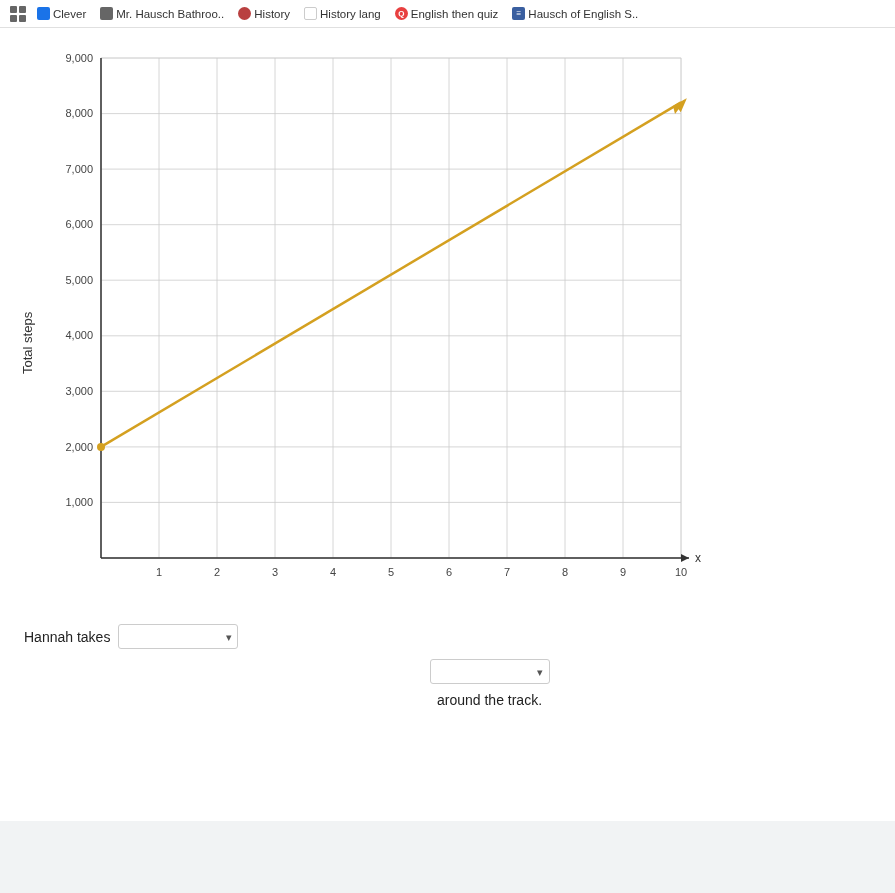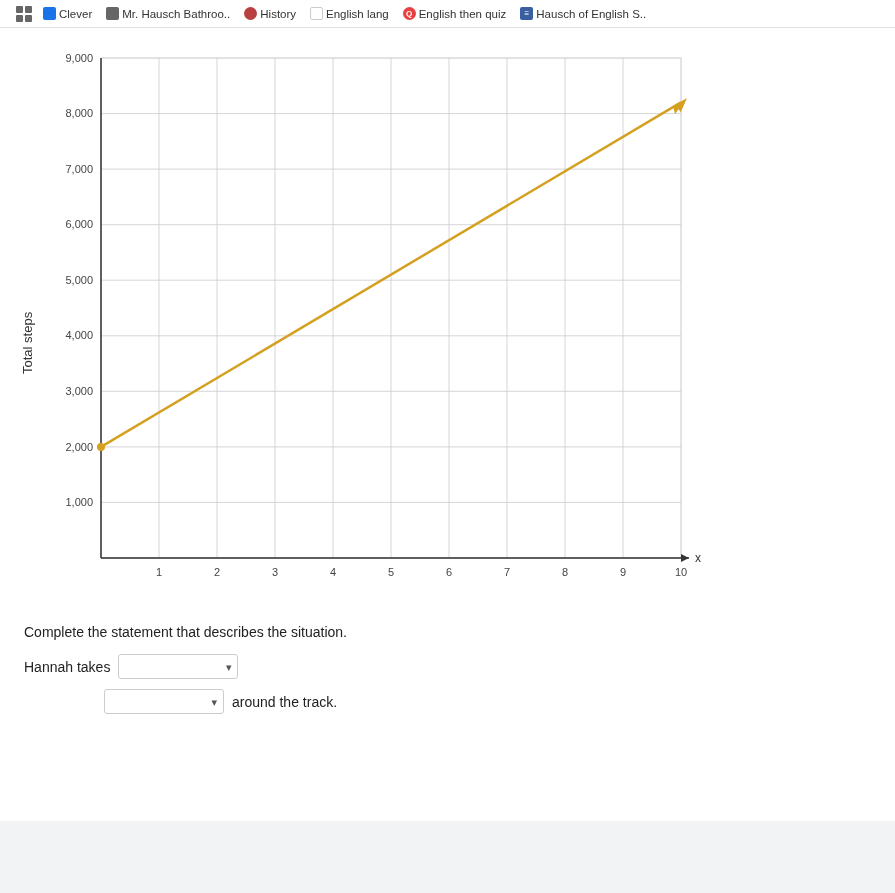--- a/index.html
+++ b/index.html
@@ -11,21 +11,21 @@
       min-height: 893px;
       overflow: hidden;
     }
 
     
     .bookmarks-bar {
       background: white;
       height: 28px;
       display: flex;
       align-items: center;
-      padding: 0 16px;
+      padding: 0 10px;
       gap: 4px;
       border-bottom: 1px solid #e0e0e0;
       font-size: 11.5px;
     }
     .bookmark-item {
       display: flex;
       align-items: center;
       gap: 3px;
       padding: 2px 5px;
       border-radius: 3px;
@@ -134,20 +134,21 @@
       content: '▾';
       position: absolute;
       right: 6px;
       top: 50%;
       transform: translateY(-50%);
       font-size: 11px;
       color: #555;
     }
     .indent-row {
       padding-left: 80px;
+      flex-direction: column;
     }
   </style>
 </head>
 <body>
 
 <div class="bookmarks-bar">
   <div class="apps-icon">
     <span></span>
       <span></span>
       <span></span>
@@ -160,21 +161,21 @@
   <div class="bookmark-item">
     <div class="bm-icon bm-icon-hausch"></div>
     <span>Mr. Hausch Bathroo..</span>
   </div>
   <div class="bookmark-item">
     <div class="bm-icon bm-icon-membean" style="border-radius:50%;"></div>
     <span>History</span>
   </div>
   <div class="bookmark-item">
     <div class="bm-icon bm-icon-english"></div>
-    <span>English lang</span>
+    <span>History lang</span>
   </div>
   <div class="bookmark-item">
     <div class="bm-icon bm-icon-quiz" style="display:flex;align-items:center;justify-content:center;color:white;font-size:8px;font-weight:bold;">Q</div>
     <span>English then quiz</span>
   </div>
   <div class="bookmark-item">
     <div class="bm-icon bm-icon-history" style="display:flex;align-items:center;justify-content:center;color:white;font-size:8px;">≡</div>
     <span>Hausch of English S..</span>
   </div>
 </div>
@@ -247,21 +248,20 @@
 
           <polygon points="646,50 632,58 634,66" fill="#d4a020"></polygon>
 
           <text x="654" y="514" font-size="12" fill="#333">x</text>
         </svg>
       </div>
     </div>
   </div>
 
   <div class="question-section">
-    <div class="question-text">Complete the statement that describes the situation.</div>
 
     <div class="statement-row">
       <span>Hannah takes</span>
       <div class="dropdown-box">
         <span>&nbsp;&nbsp;&nbsp;&nbsp;&nbsp;&nbsp;&nbsp;&nbsp;&nbsp;&nbsp;&nbsp;&nbsp;</span>
       </div>
     </div>
 
     <div class="statement-row indent-row">
       <div class="dropdown-box">

